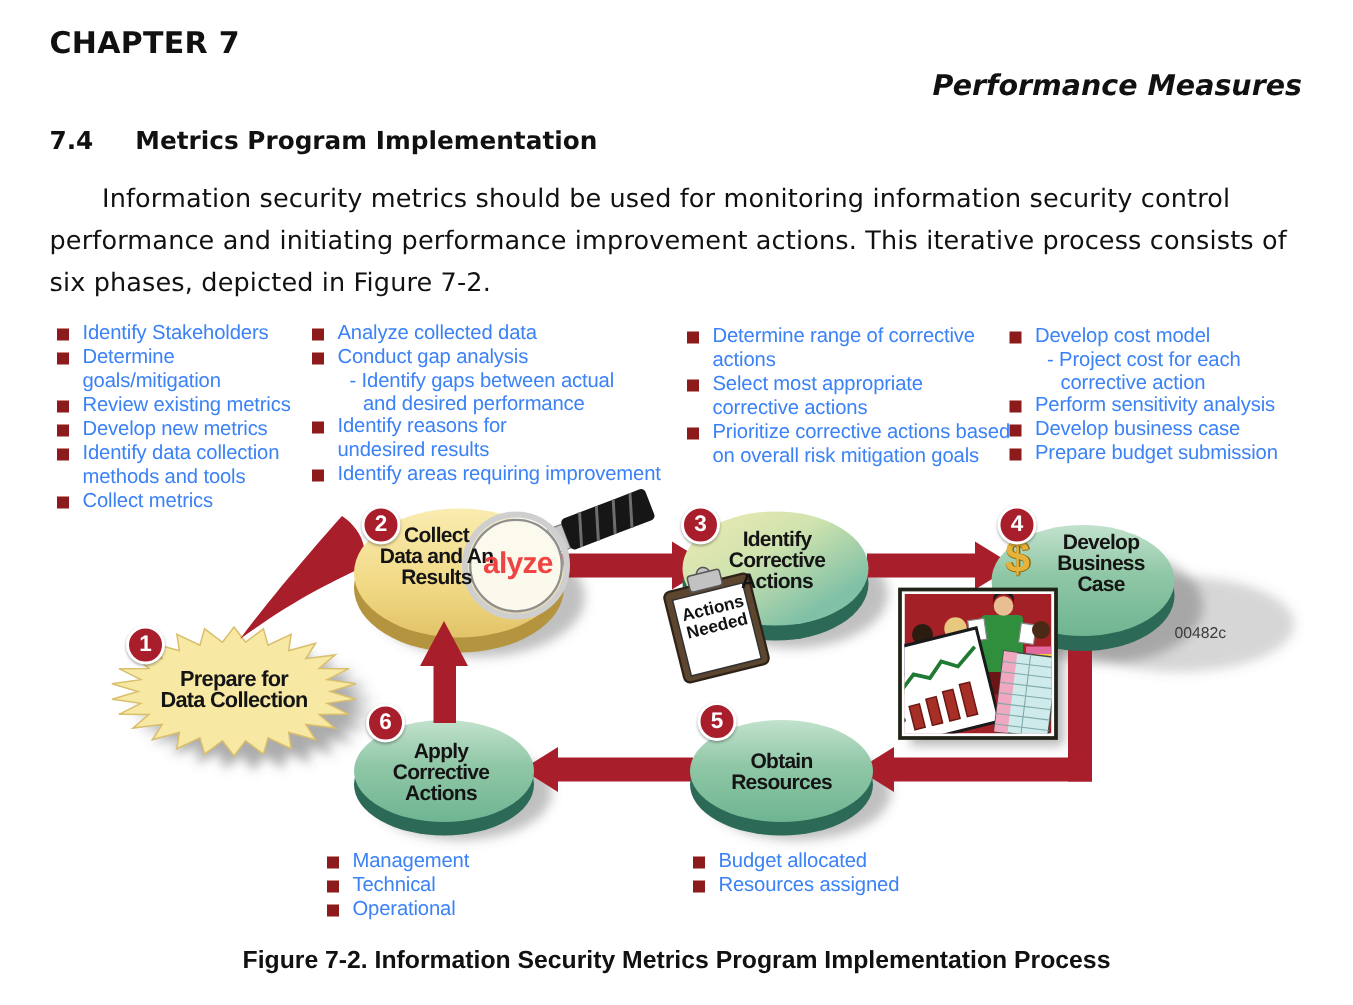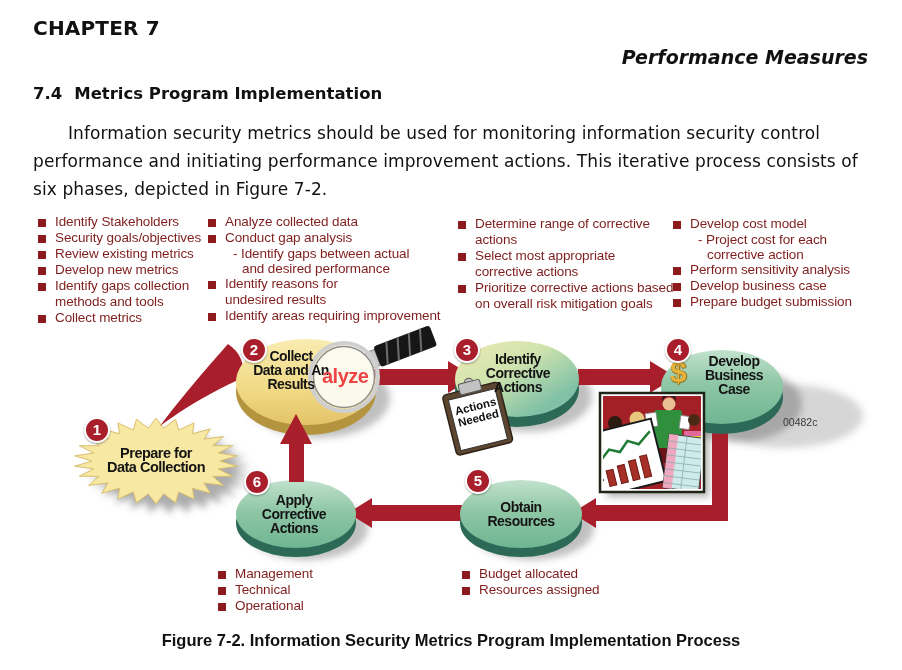--- a/index.html
+++ b/index.html
@@ -6,28 +6,28 @@
   #page{position:relative;width:902px;height:670px;background:#ffffff;overflow:hidden;
         font-family:"DejaVu Sans",sans-serif;color:#111;}
   .abs{position:absolute;}
 
   
   .hdr-left{left:33px;top:16px;font-size:20px;font-weight:bold;letter-spacing:.2px;}
   .hdr-right{right:34px;top:17px;font-size:19px;font-weight:bold;font-style:italic;margin-top:29px;}
 
   
   .sec-head{left:33px;top:84px;font-size:16.5px;font-weight:bold;}
-  .sec-head .num{margin-right:12px;}
+  .sec-head .num{margin-right:28px;}
   .intro{left:33px;top:119px;width:826px;font-size:17px;line-height:28px;text-indent:35px;
          letter-spacing:.1px;}
 
   
   .blist{position:absolute;margin:0;padding:0;list-style:none;
          font-family:"Liberation Sans",sans-serif;font-size:13.5px;line-height:16px;
-         color:#7f1d1d;letter-spacing:-.1px;}
+         color:#3b82f6;letter-spacing:-.1px;}
   .blist li{position:relative;padding-left:17px;}
   .blist li .sq{position:absolute;left:0;top:4.5px;width:8px;height:8px;background:#8E1B1B;}
   .blist li.sub{padding-left:25px;}
   .blist li.sub .t{display:block;padding-left:9px;text-indent:-9px;line-height:15px;}
 
   
   .nlabel{position:absolute;font-family:"Liberation Sans",sans-serif;font-weight:bold;
           font-size:14px;line-height:14px;letter-spacing:-.5px;color:#141414;text-align:center;}
   .nlabel span{display:block;}
   .badge{position:absolute;width:22px;height:22px;border-radius:50%;background:#A91E2B;
@@ -240,24 +240,24 @@
   <div class="badge" style="left:241px;top:337px;">2</div>
   <div class="badge" style="left:454px;top:337px;">3</div>
   <div class="badge" style="left:665px;top:337px;">4</div>
   <div class="badge" style="left:465px;top:468px;">5</div>
   <div class="badge" style="left:244px;top:469px;">6</div>
 
   <div class="img-code" style="left:738px;top:416px;">00482c</div>
 
   <ul class="blist" style="left:38px;top:214px;width:170px;">
     <li><span class="sq"></span><span class="t">Identify Stakeholders</span></li>
-    <li><span class="sq"></span><span class="t">Security goals/objectives</span></li>
+    <li><span class="sq"></span><span class="t">Determine goals/mitigation</span></li>
     <li><span class="sq"></span><span class="t">Review existing metrics</span></li>
     <li><span class="sq"></span><span class="t">Develop new metrics</span></li>
-    <li><span class="sq"></span><span class="t">Identify gaps collection methods and tools</span></li>
+    <li><span class="sq"></span><span class="t">Identify data collection methods and tools</span></li>
     <li><span class="sq"></span><span class="t">Collect metrics</span></li>
   </ul>
 
   <ul class="blist" style="left:208px;top:214px;width:255px;">
     <li><span class="sq"></span><span class="t">Analyze collected data</span></li>
     <li><span class="sq"></span><span class="t">Conduct gap analysis</span></li>
     <li class="sub" style="width:200px;">
         <span class="t">- Identify gaps between actual and desired performance</span>
       </li>
     <li style="width:155px;"><span class="sq"></span><span class="t">Identify reasons for undesired results</span></li>

